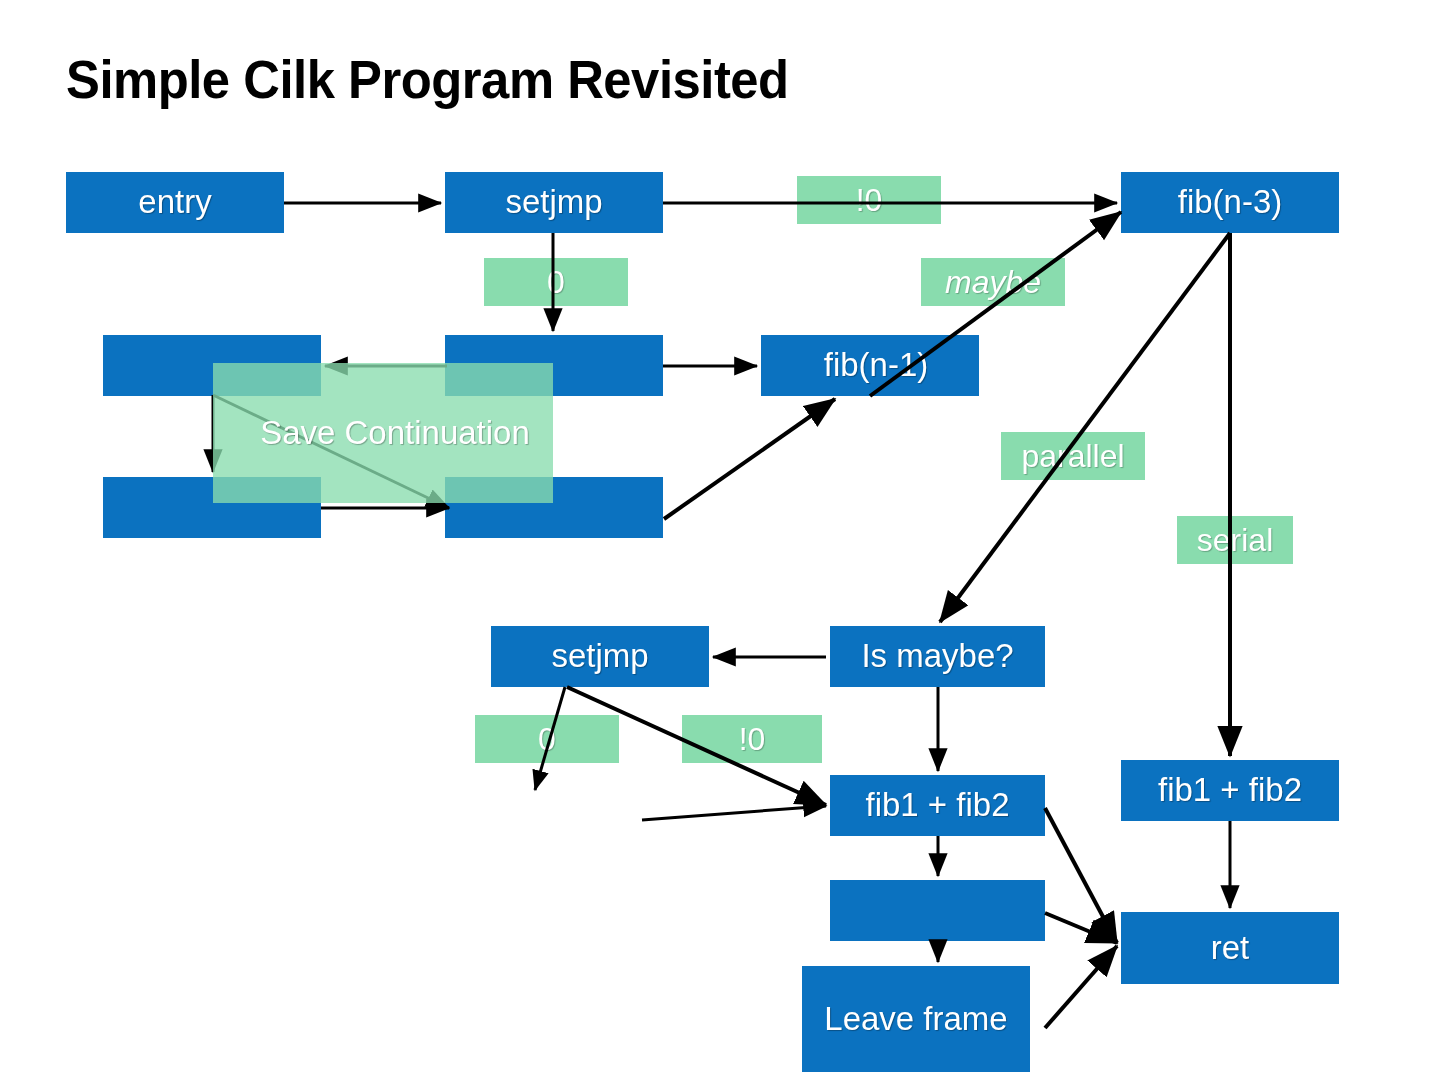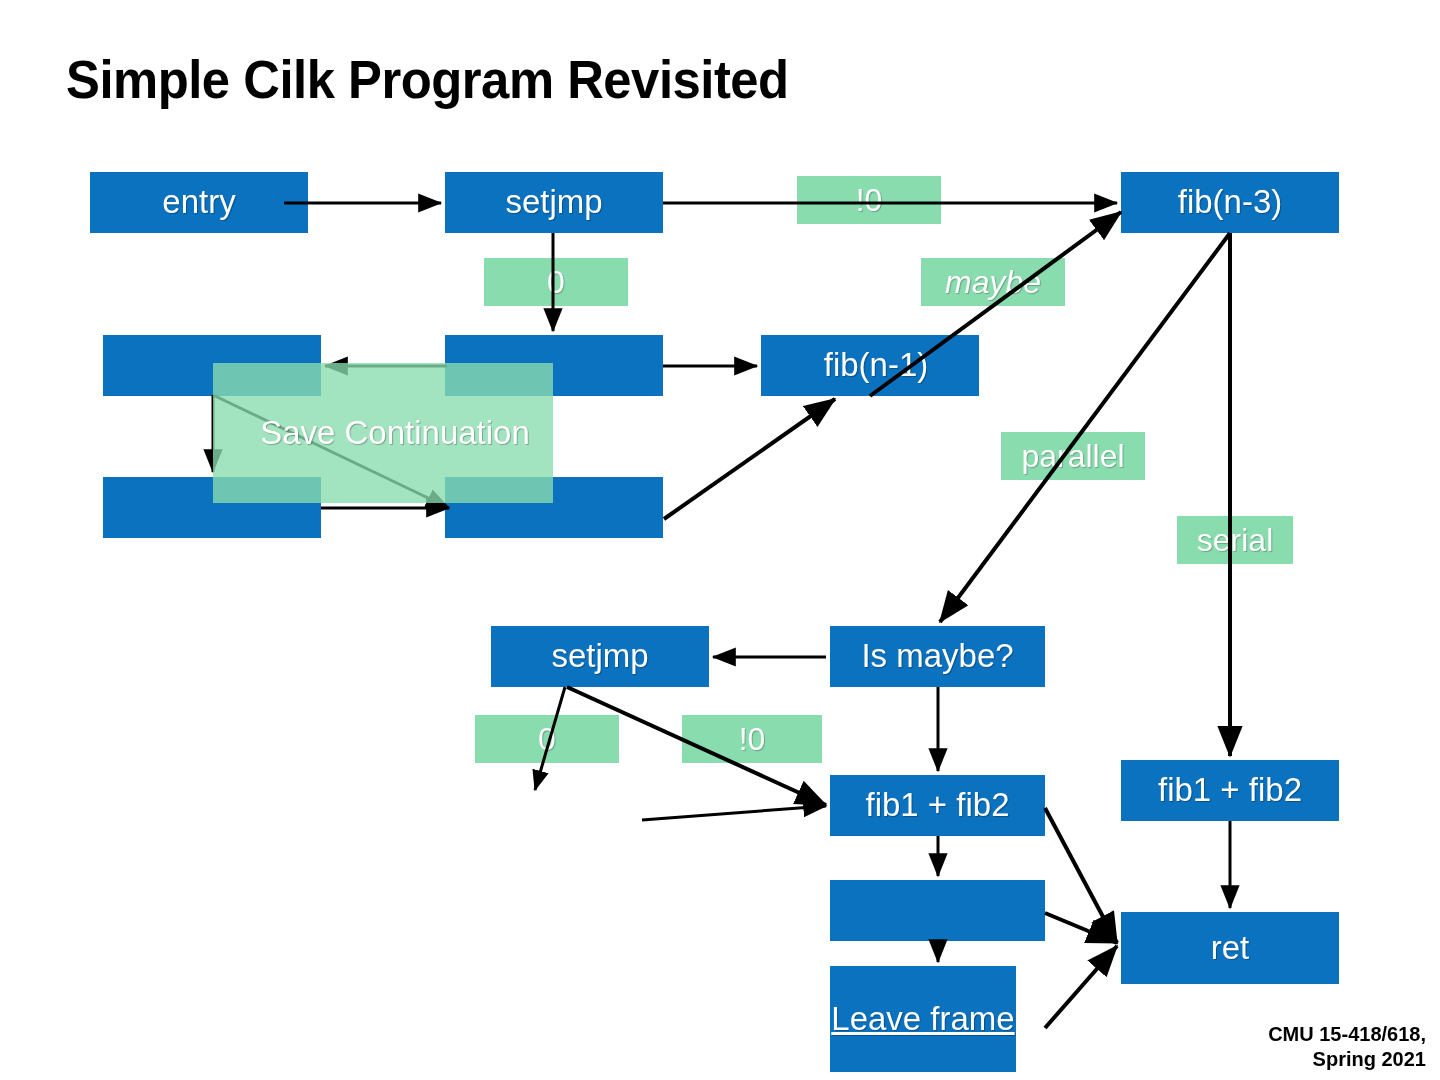--- a/index.html
+++ b/index.html
@@ -149,21 +149,21 @@
 
     <line x1="1045" y1="808" x2="1117" y2="943" stroke="#000000" stroke-width="4" marker-end="url(#ah)"></line>
 
     <line x1="1045" y1="913" x2="1117" y2="943" stroke="#000000" stroke-width="4" marker-end="url(#ah)"></line>
 
     <line x1="1045" y1="1028" x2="1117" y2="946" stroke="#000000" stroke-width="4" marker-end="url(#ah)"></line>
 
     <line x1="1230" y1="821" x2="1230" y2="908" stroke="#000000" stroke-width="3" marker-end="url(#ah)"></line>
   </svg>
 
-  <div class="node" style="left:66px;top:172px;width:218px;height:61px;margin-left:24px;">entry</div>
+  <div class="node" style="left:66px;top:172px;width:218px;height:61px;">entry</div>
 
   <div class="node" style="left:445px;top:172px;width:218px;height:61px;">setjmp</div>
 
   <div class="node" style="left:1121px;top:172px;width:218px;height:61px;">fib(n-3)</div>
 
   <div class="node empty" style="left:103px;top:335px;width:218px;height:61px;"></div>
 
   <div class="node empty" style="left:445px;top:335px;width:218px;height:61px;"></div>
 
   <div class="node" style="left:761px;top:335px;width:218px;height:61px;padding-left:12px;">fib(n-1)</div>
@@ -176,38 +176,34 @@
 
   <div class="node" style="left:830px;top:626px;width:215px;height:61px;">Is maybe?</div>
 
 
   <div class="node" style="left:830px;top:775px;width:215px;height:61px;">fib1 + fib2</div>
 
   <div class="node" style="left:1121px;top:760px;width:218px;height:61px;">fib1 + fib2</div>
 
   <div class="node empty" style="left:830px;top:880px;width:215px;height:61px;"></div>
 
-  <div class="node" style="left:830px;top:966px;width:186px;height:106px;text-decoration:underline;">Leave frame</div>
+  <div class="node" style="left:802px;top:966px;width:228px;height:106px;">Leave frame</div>
 
   <div class="node" style="left:1121px;top:912px;width:218px;height:72px;">ret</div>
 
   <div class="label" style="left:484px;top:258px;width:144px;height:48px;">0</div>
 
   <div class="label" style="left:797px;top:176px;width:144px;height:48px;">!0</div>
 
   <div class="label" style="left:921px;top:258px;width:144px;height:48px;font-style:italic;">maybe</div>
 
   <div class="label" style="left:1001px;top:432px;width:144px;height:48px;">parallel</div>
 
   <div class="label" style="left:1177px;top:516px;width:116px;height:48px;">serial</div>
 
   <div class="label" style="left:475px;top:715px;width:144px;height:48px;">0</div>
 
   <div class="label" style="left:682px;top:715px;width:140px;height:48px;">!0</div>
 
   <div class="overlay-note" style="left:213px;top:363px;width:340px;height:140px;">Save Continuation</div>
 
-  <div id="footer">
-    <div>CMU 15-418/618,</div>
-    <div>Spring 2021</div>
-  </div>
 
 </div>
 
 </body></html>

